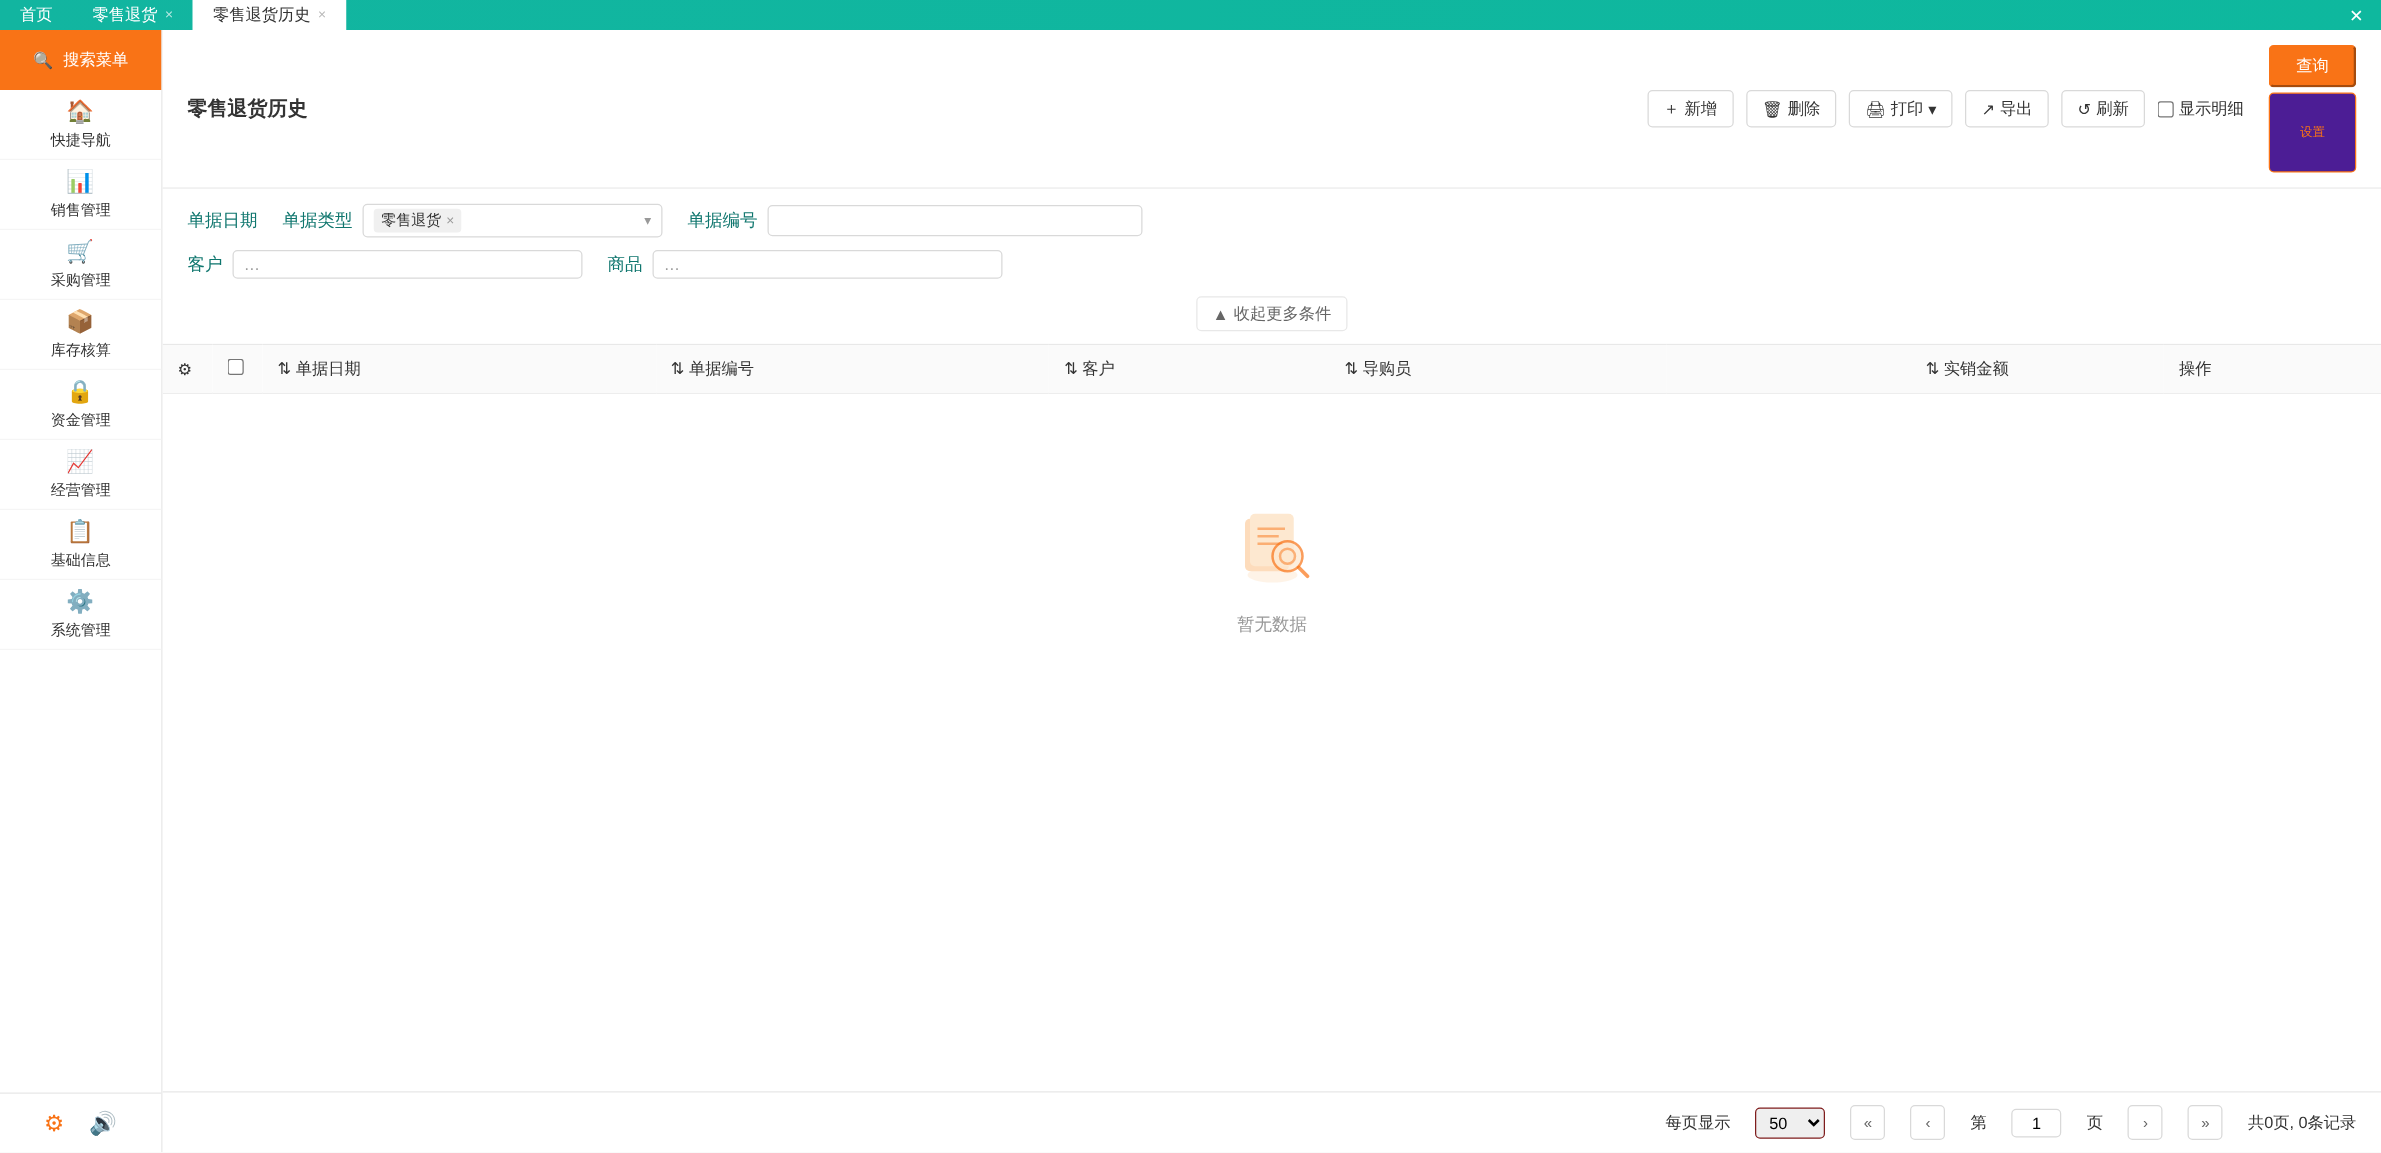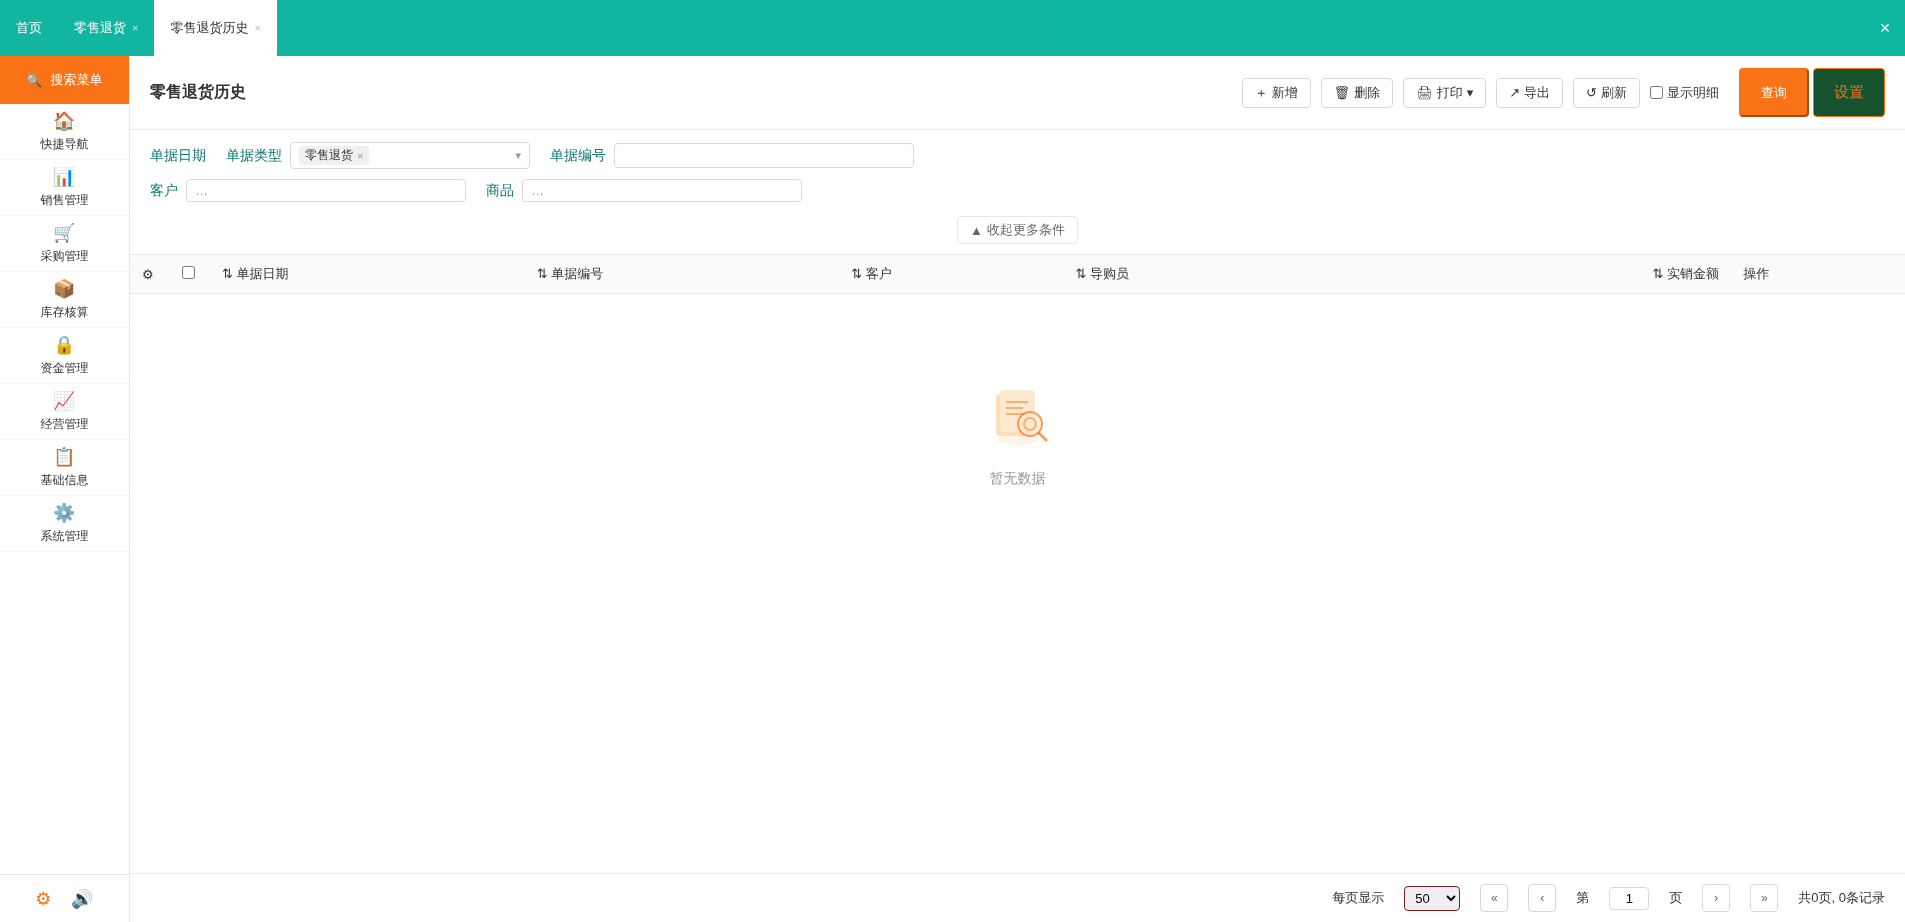--- a/index.html
+++ b/index.html
@@ -1,20 +1,20 @@
 <!DOCTYPE html>
 <html><head>
   <meta charset="utf-8">
   <style>
     * { box-sizing: border-box; margin: 0; padding: 0; font-family: 'Microsoft YaHei', Arial, sans-serif; }
     body { width: 1905px; height: 922px; overflow: hidden; background: #f5f5f5; display: flex; flex-direction: column; }
 
     
     .top-bar {
-      height: 56px;
+      height: 24px;
       background: linear-gradient(90deg, #12b5a0, #0eb89e);
       display: flex;
       align-items: center;
       padding: 0;
       flex-shrink: 0;
     }
     .top-bar-tabs {
       display: flex;
       align-items: center;
       flex: 1;
@@ -146,26 +146,26 @@
     .btn-query {
       background: #f97316;
       color: #fff;
       border-color: #f97316;
       padding: 6px 20px;
       border-radius: 4px;
       font-size: 13px;
       cursor: pointer;
     }
     .btn-settings {
-      background: #14532d;
+      background: #4c1d95;
       color: #f97316;
       border: 1px solid #f97316;
-      padding: 14px 20px;
-      border-radius: 4px;
-      font-size: 15px;
+      padding: 24px 20px;
+      border-radius: 4px;
+      font-size: 10px;
       cursor: pointer;
     }
     .checkbox-show {
       display: flex;
       align-items: center;
       gap: 4px;
       font-size: 13px;
       color: #333;
       cursor: pointer;
     }
@@ -456,21 +456,21 @@
             <span>导出</span>
           </button>
           <button class="btn-action">
             <span>↺</span>
             <span>刷新</span>
           </button>
           <label class="checkbox-show">
             <input type="checkbox" style="">
             <span>显示明细</span>
           </label>
-          <div style="display:flex; flex-direction:row; gap:4px; margin-left:10px;">
+          <div style="display:flex; flex-direction:column; gap:4px; margin-left:10px;">
             <button class="btn-query">查询</button>
             <button class="btn-settings">设置</button>
           </div>
         </div>
       </div>
     </div>
 
     <div class="filter-section">
       <div class="filter-row" style="padding-top:12px;">
 
@@ -534,21 +534,21 @@
             <th>
               <span>⇅ 单据编号</span>
             </th>
             <th>
               <span>⇅ 客户</span>
             </th>
             <th>
               <span>⇅ 导购员</span>
             </th>
             <th style="flex:1;"></th>
-            <th style="text-align:right;">
+            <th style="text-align:center;">
               <span>⇅ 实销金额</span>
             </th>
             <th>
               <span>操作</span>
             </th>
           </tr>
         </thead>
         <tbody>
           <tr>
             <td colspan="9" style="padding:0; border:none;">

